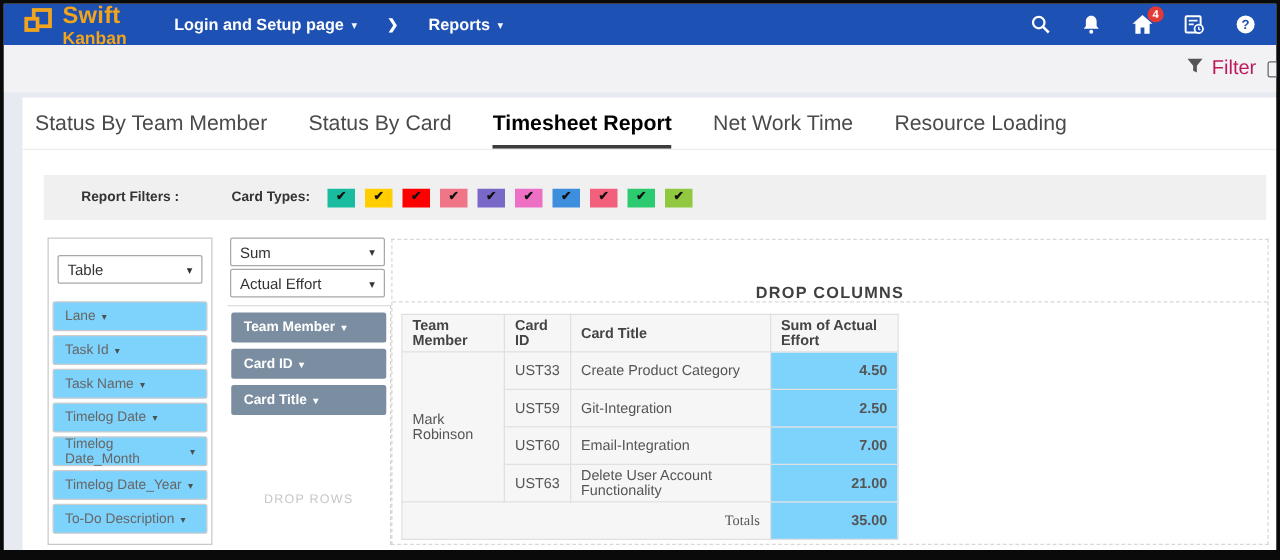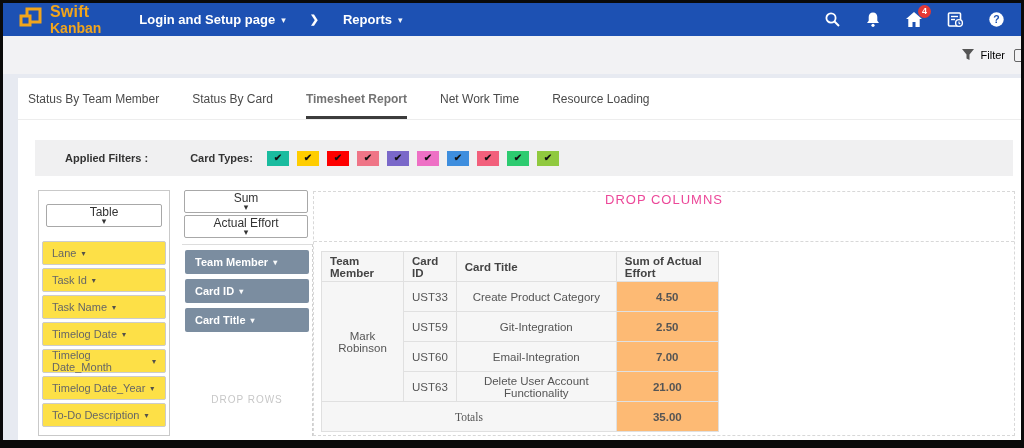--- a/index.html
+++ b/index.html
@@ -4,84 +4,84 @@
 <style>
   * { box-sizing: border-box; margin: 0; padding: 0; }
   html,body { width:1024px; height:448px; overflow:hidden; }
   body { font-family:"Liberation Sans", sans-serif; background:#0a0a0a; position:relative; }
   .inner { position:absolute; left:3px; top:3px; right:3px; bottom:8px; background:#e7eaf1; overflow:hidden; }
 
   
   .nav { height:33px; background:#1d51b3; display:flex; align-items:center; padding:0 16px; color:#fff; }
   .brand { display:flex; align-items:center; gap:7px; margin-right:38px; cursor:pointer; }
   .brand-text { line-height:1; color:#f2a51c; }
-  .brand-text .l1 { font-size:16px; font-weight:bold; letter-spacing:.2px; }
+  .brand-text .l1 { font-size:19px; font-weight:bold; letter-spacing:.2px; }
   .brand-text .l2 { font-size:14px; font-weight:bold; margin-top:1px; }
   .crumbs { display:flex; align-items:center; gap:22px; font-size:13px; }
   .crumb { display:flex; align-items:center; gap:6px; cursor:pointer; }
   .crumb .lbl { font-weight:600; }
   .crumb.bold .lbl { font-weight:bold; }
   .caret { font-size:9px; opacity:.95; }
   .sep { font-size:11px; font-weight:bold; margin:0 2px; }
   .nav-right { margin-left:auto; display:flex; align-items:center; gap:23px; }
   .nav-ic { position:relative; width:18px; height:18px; display:flex; align-items:center; justify-content:center; cursor:pointer; }
   .badge { position:absolute; top:-6px; right:-8px; background:#e53935; color:#fff; font-size:9px; font-weight:bold;
            min-width:13px; height:13px; border-radius:8px; display:flex; align-items:center; justify-content:center; padding:0 3px; }
 
   
   .toolbar { height:38px; background:#f2f2f4; display:flex; align-items:center; justify-content:flex-end; padding-right:16px; gap:6px; position:relative; }
-  .filter-btn { display:flex; align-items:center; gap:6px; color:#000000; font-size:11px; cursor:pointer; }
+  .filter-btn { display:flex; align-items:center; gap:6px; color:#be185d; font-size:16px; cursor:pointer; }
   .edge-ic { position:absolute; right:-7px; top:13px; width:14px; height:13px; border:1.5px solid #666; border-radius:2px; background:#f2f2f4; }
 
   
   .card { position:absolute; left:15px; top:75px; right:0; bottom:0; background:#fff; }
 
   
   .tabs { display:flex; gap:33px; padding:0 10px; height:42px; align-items:center; white-space:nowrap; overflow:hidden; border-bottom:1px solid #ededed; }
-  .tab { font-size:12px; color:#4a4a4a; cursor:pointer; height:100%; display:flex; align-items:center; border-bottom:3px solid transparent; padding-top:3px; }
-  .tab.active { font-weight:bold; color:#737373; border-bottom-color:#3c3c3c; }
+  .tab { font-size:17px; color:#4a4a4a; cursor:pointer; height:100%; display:flex; align-items:center; border-bottom:3px solid transparent; padding-top:3px; }
+  .tab.active { font-weight:bold; color:#000000; border-bottom-color:#3c3c3c; }
 
   
   .filters-bar { position:absolute; left:17px; right:8px; top:62px; height:36px; background:#f0f0f1; display:flex; align-items:center; padding-left:30px; }
   .filters-bar .flabel { font-size:11px; font-weight:bold; color:#333; }
   .filters-bar .flabel.types { margin-left:42px; margin-right:14px; }
   .swatches { display:flex; gap:8px; }
   .swatch { width:22px; height:15px; display:flex; align-items:center; justify-content:center; cursor:pointer;
             color:#111; font-size:10px; font-weight:bold; line-height:1; }
 
   
   .left-panel { position:absolute; left:20px; top:112px; width:132px; bottom:4px; border:1px solid #c9c9c9; background:#fff; }
   .select { border:1px solid #a8a8a8; border-radius:2px; background:#fff; display:flex; align-items:center;
-            font-size:12px; color:#333; padding:0 7px; height:23px; cursor:pointer;flex-direction:column; }
+            font-size:12px; color:#333; padding:0 7px; height:23px; cursor:pointer; }
   .select .sv { flex:1; overflow:hidden; }
   .select .chev { font-size:9px; color:#333; }
   .renderer-select { margin:13px 7px 0 7px; }
   .field-list { margin-top:14px; padding:0 3px; }
-  .field-chip { height:24px; border:1px solid #ccc; border-radius:2px; background:#fde047; display:flex; align-items:center;
+  .field-chip { height:24px; border:1px solid #ccc; border-radius:2px; background:#7dd3fc; display:flex; align-items:center;
                 padding:0 9px; font-size:11px; color:#666; margin-bottom:3px; cursor:grab; }
   .field-chip .caret { color:#4a4a4a; font-size:8px; margin-left:5px; }
 
   .mid-selects { position:absolute; left:166px; top:112px; width:124px; }
   .mid-selects .select { margin-bottom:2px; }
 
   .drop-rows { position:absolute; left:164px; top:166px; width:131px; bottom:4px; border-top:1px solid #ddd; border-right:1px dashed #cfcfcf; padding:5px 3px 0 3px; }
   .row-chip { height:24px; background:#7b8da0; border-radius:2px; color:#fff; display:flex; align-items:center;
               padding:0 10px; font-size:11px; font-weight:600; margin-bottom:5px; cursor:grab; }
   .row-chip .caret { font-size:8px; margin-left:5px; }
   .drop-rows-label { margin-top:62px; text-align:center; color:#c7c7c7; font-size:10px; letter-spacing:1px; }
 
   .pivot-right { position:absolute; left:295px; top:113px; right:6px; bottom:4px; border:1px dashed #d8d8d8; }
-  .drop-cols { height:50px; border-bottom:1px dashed #d8d8d8; display:flex; align-items:flex-start; justify-content:center;
-               color:#ec4899; font-size:13px; letter-spacing:1px; }
+  .drop-cols { height:50px; border-bottom:1px dashed #d8d8d8; display:flex; align-items:flex-end; justify-content:center;
+               color:#404040; font-size:13px; letter-spacing:1px;font-weight:bold; }
 
   table.pivot { border-collapse:collapse; margin:9px 0 0 7px; }
-  table.pivot th, table.pivot td { border:1px solid #e0e0e0; font-size:11.5px; color:#555; padding:0 8px; height:30px;text-align:center; }
+  table.pivot th, table.pivot td { border:1px solid #e0e0e0; font-size:11.5px; color:#555; padding:0 8px; height:30px; }
   table.pivot th { background:#f6f6f6; color:#444; font-weight:bold; text-align:left; }
   td.gcell { background:#f6f6f6; }
-  td.vcell { background:#fdba74; font-weight:bold; font-size:13px; color:#222; text-align:right; padding-right:10px; }
+  td.vcell { background:#7dd3fc; font-weight:bold; font-size:13px; color:#222; text-align:right; padding-right:10px; }
   td.totals { background:#f6f6f6; text-align:right;font-family:Liberation Serif, serif; }
   .w-member { width:82px; } .w-id { width:48px; } .w-title { width:160px; } .w-sum { width:102px; }
 </style>
 </head>
 <body>
 
 <div class="inner">
 
   <div class="nav">
     <div class="brand">
@@ -161,21 +161,21 @@
     <div class="tabs">
       <span class="tab">Status By Team Member</span>
       <span class="tab">Status By Card</span>
       <span class="tab active">Timesheet Report</span>
       <span class="tab">Net Work Time</span>
       <span class="tab">Resource Loading</span>
 
     </div>
 
     <div class="filters-bar">
-      <span class="flabel">Applied Filters :</span>
+      <span class="flabel">Report Filters :</span>
       <span class="flabel types">Card Types:</span>
       <span class="swatches">
         <span class="swatch" style="background: rgb(26, 188, 159);">✔</span>
         <span class="swatch" style="background: rgb(255, 205, 0);">✔</span>
         <span class="swatch" style="background: rgb(254, 0, 0);">✔</span>
         <span class="swatch" style="background: rgb(239, 117, 135);">✔</span>
         <span class="swatch" style="background: rgb(122, 104, 201);">✔</span>
         <span class="swatch" style="background: rgb(238, 112, 197);">✔</span>
         <span class="swatch" style="background: rgb(62, 142, 222);">✔</span>
         <span class="swatch" style="background: rgb(242, 96, 124);">✔</span>

